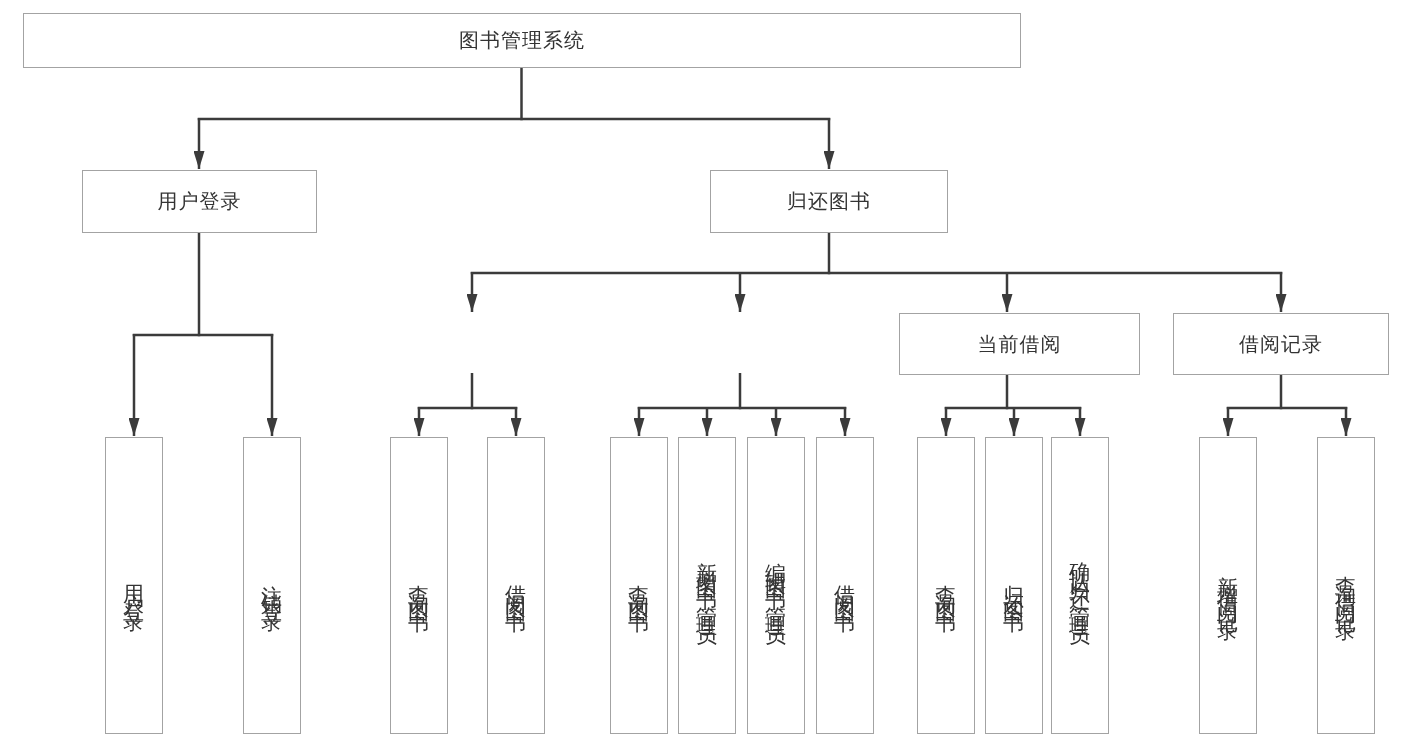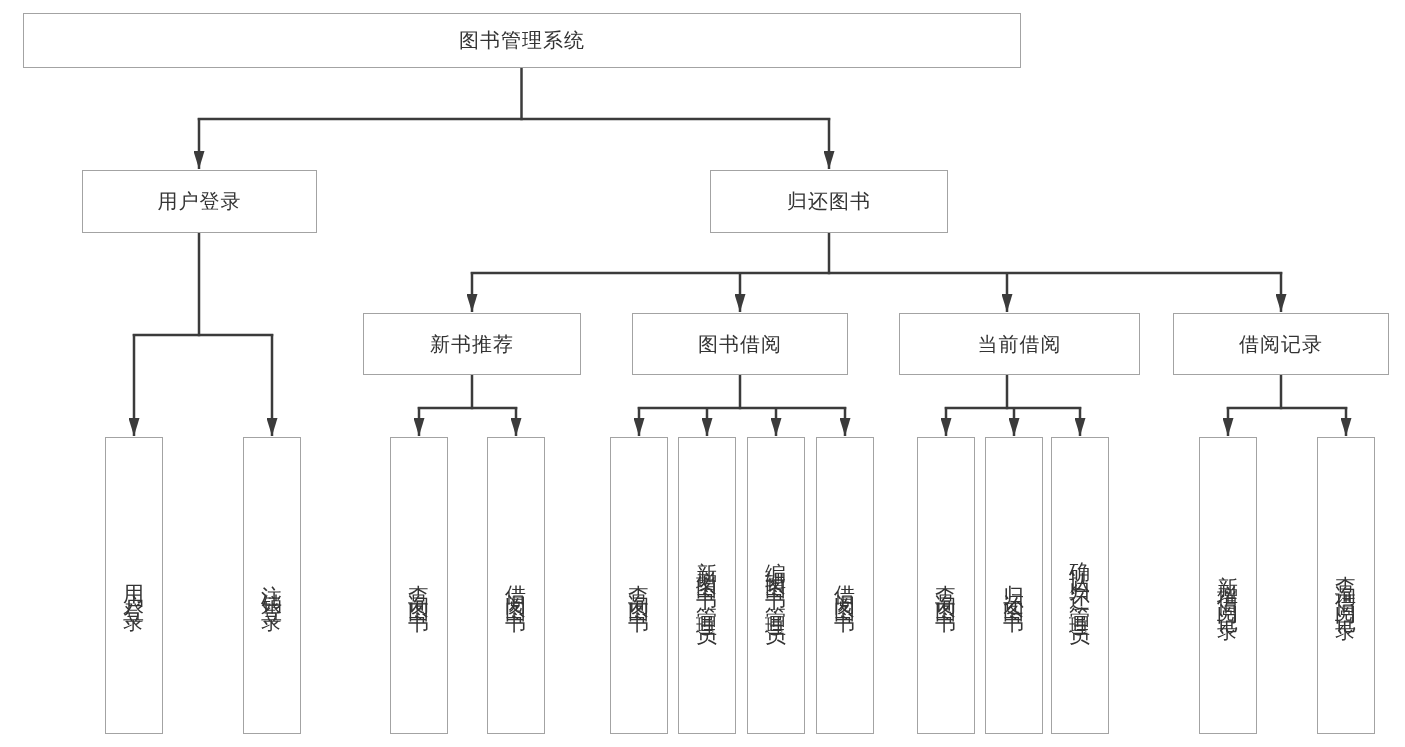--- a/index.html
+++ b/index.html
@@ -113,26 +113,20 @@
     <span class="hlabel">图书管理系统</span>
   </div>
 
   <div class="box" style="left:82px; top:170px; width:235px; height:63px;">
     <span class="hlabel">用户登录</span>
   </div>
   <div class="box" style="left:710px; top:170px; width:238px; height:63px;">
     <span class="hlabel">归还图书</span>
   </div>
 
-  <div class="box" style="left:363px; top:313px; width:218px; height:62px;">
-    <span class="hlabel">新书推荐</span>
-  </div>
-  <div class="box" style="left:632px; top:313px; width:216px; height:62px;">
-    <span class="hlabel">图书借阅</span>
-  </div>
   <div class="box" style="left:899px; top:313px; width:241px; height:62px;">
     <span class="hlabel">当前借阅</span>
   </div>
   <div class="box" style="left:1173px; top:313px; width:216px; height:62px;">
     <span class="hlabel">借阅记录</span>
   </div>
 
   <div class="box" style="left:105px; top:437px; width:58px; height:297px;">
     <span class="vlabel">用户登录</span>
   </div>

